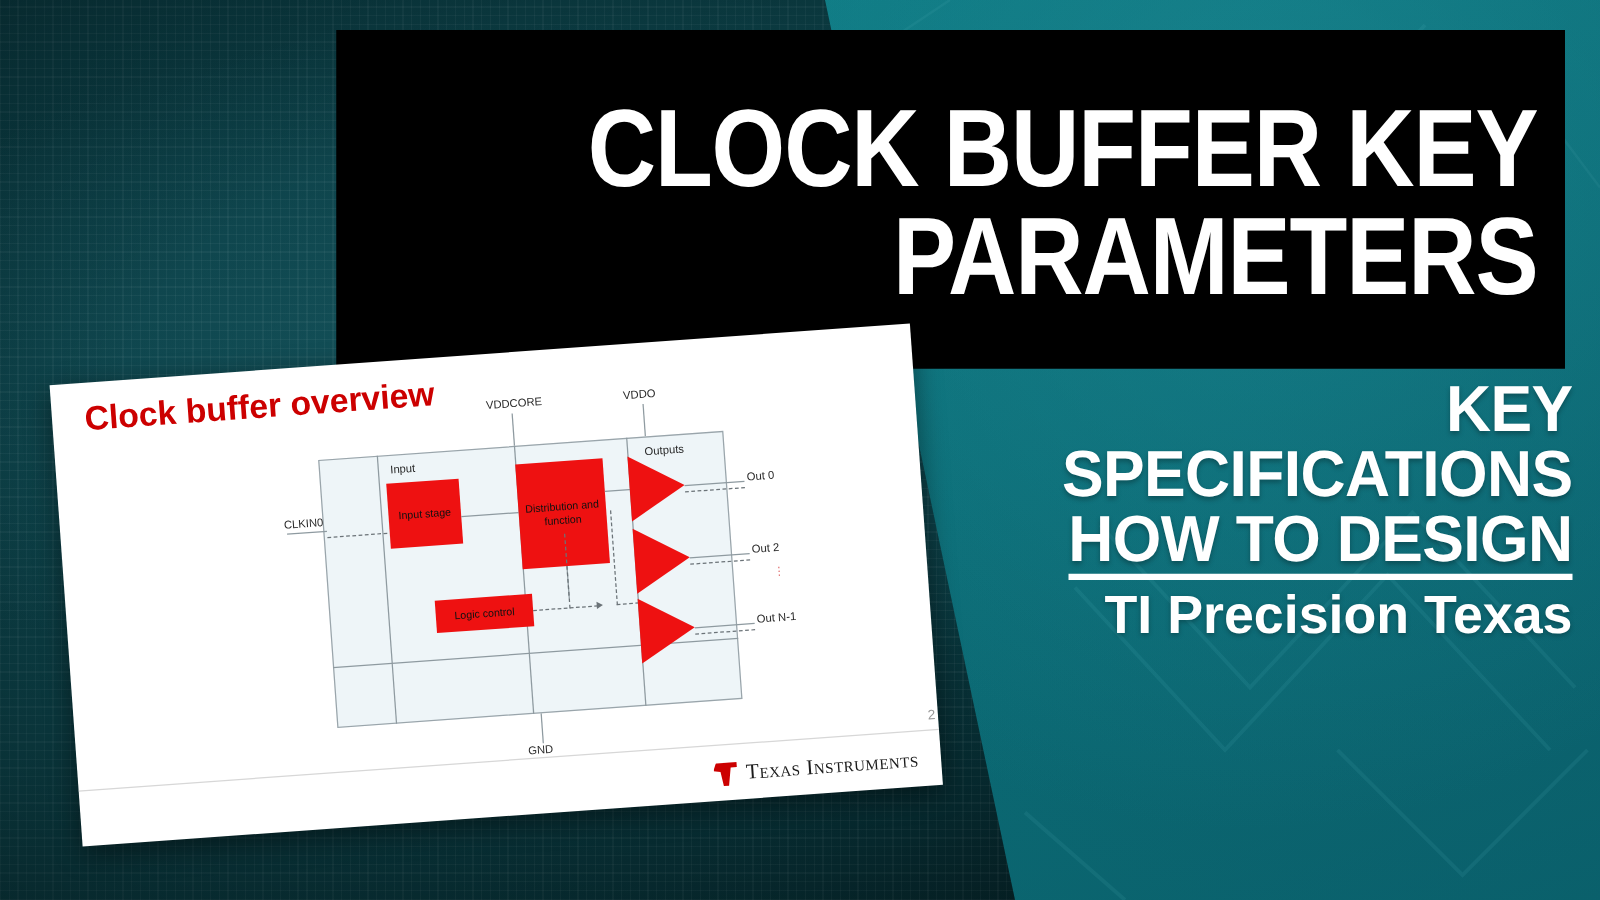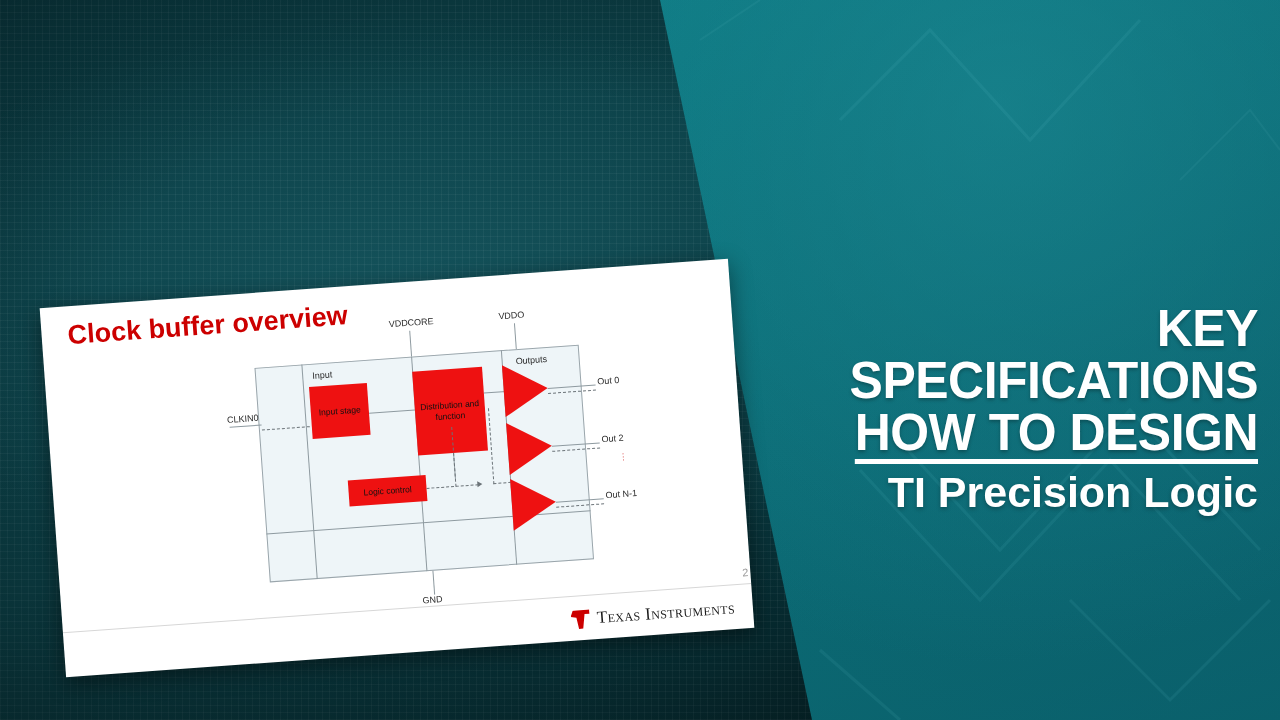--- a/index.html
+++ b/index.html
@@ -199,28 +199,32 @@
     <g fill="none" stroke="#9fe8ef" stroke-width="2" opacity="0.35">
       <path d="M700 40 L760 0"></path>
       <path d="M1180 180 L1250 110 L1280 150"></path>
     </g>
   </svg>
 
   <div class="bg-dark-wedge"></div>
   <div class="bg-grid"></div>
   <div class="bg-vignette"></div>
 
+  <div id="title-plate">
+    <div class="tline">CLOCK BUFFER KEY</div>
+    <div class="tline">PARAMETERS</div>
+  </div>
 
   <div id="headline-stack">
     <div class="h-line">KEY</div>
     <div class="h-line">SPECIFICATIONS</div>
     <div class="h-line">
       <span class="h-underline">HOW TO DESIGN</span>
     </div>
-    <div class="h-sub">TI Precision Logic</div>
+    <div class="h-sub">TI Precision Texas</div>
   </div>
 
   <div id="slide-card">
 
     <div id="slide-title">Clock buffer overview</div>
 
     <div id="diagram">
 
       <div class="lbl" style="left:152px; top:0px;">VDDCORE</div>
       <div class="wire v" style="left:172px; top:13px; height:26px;"></div>

